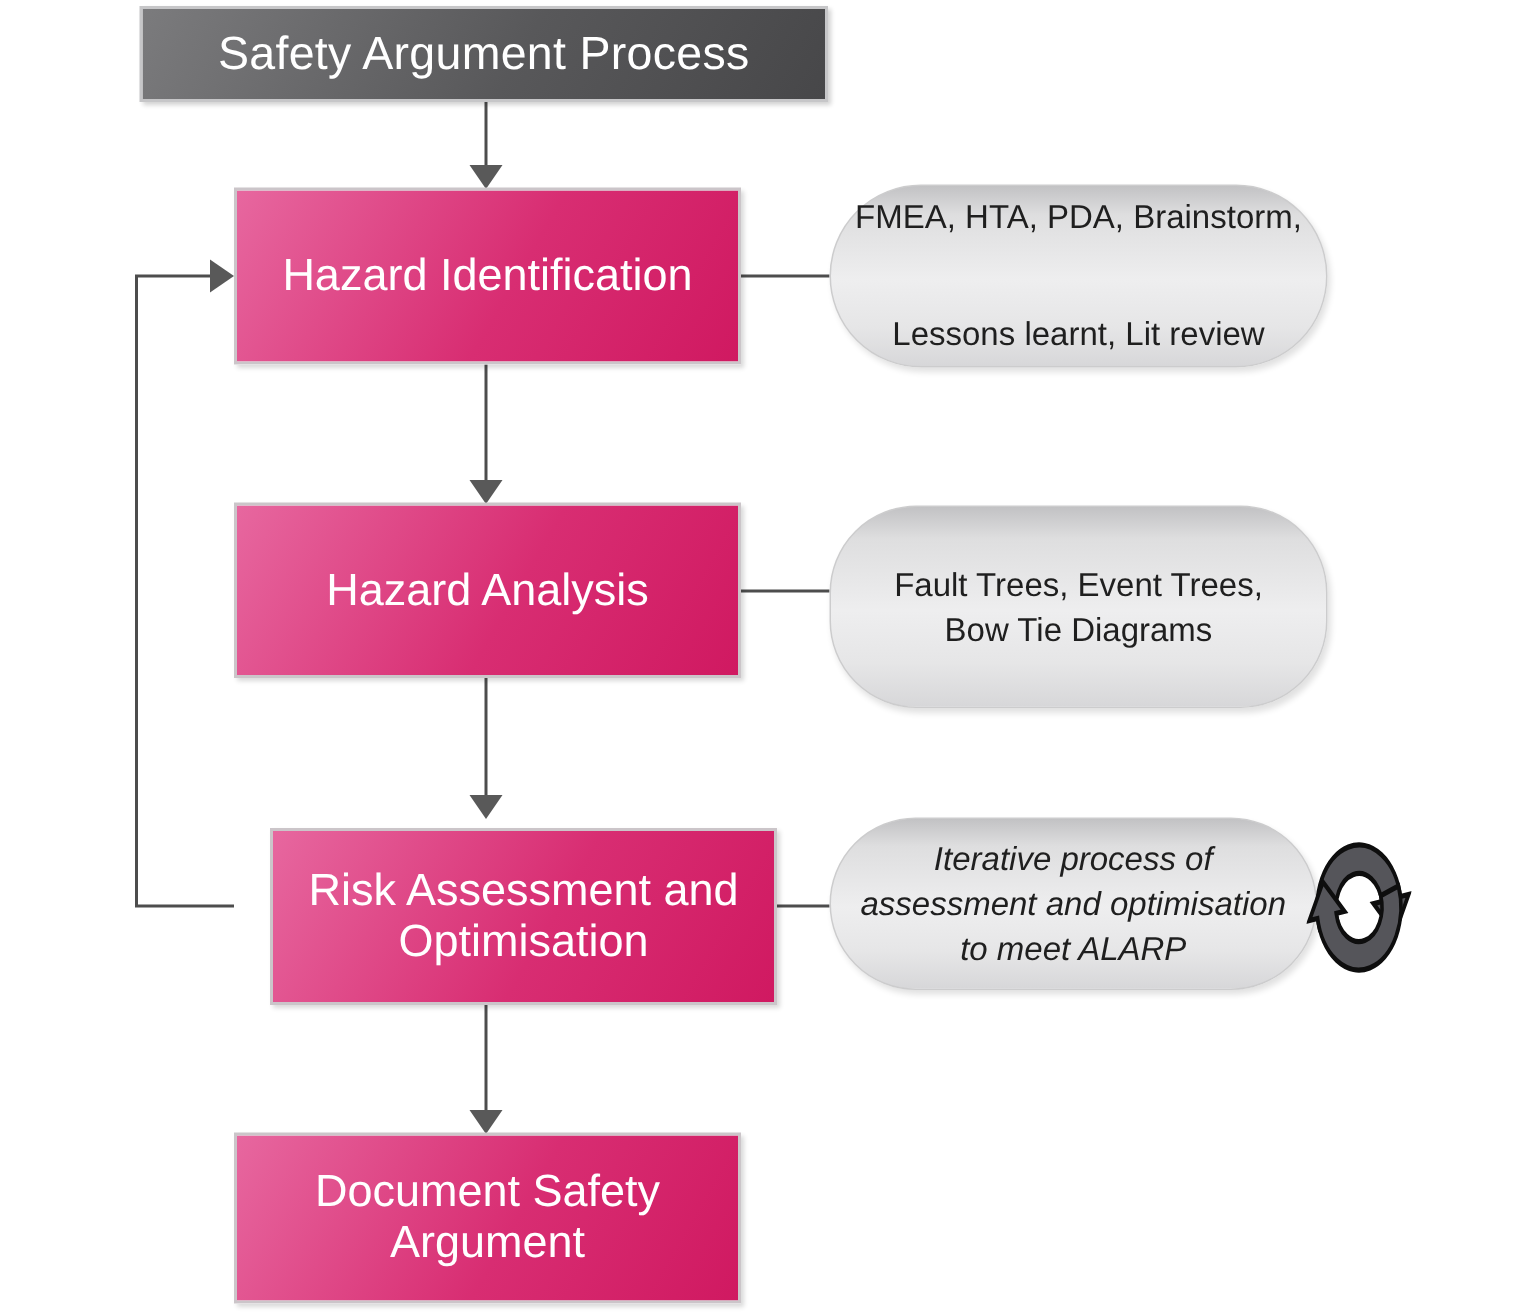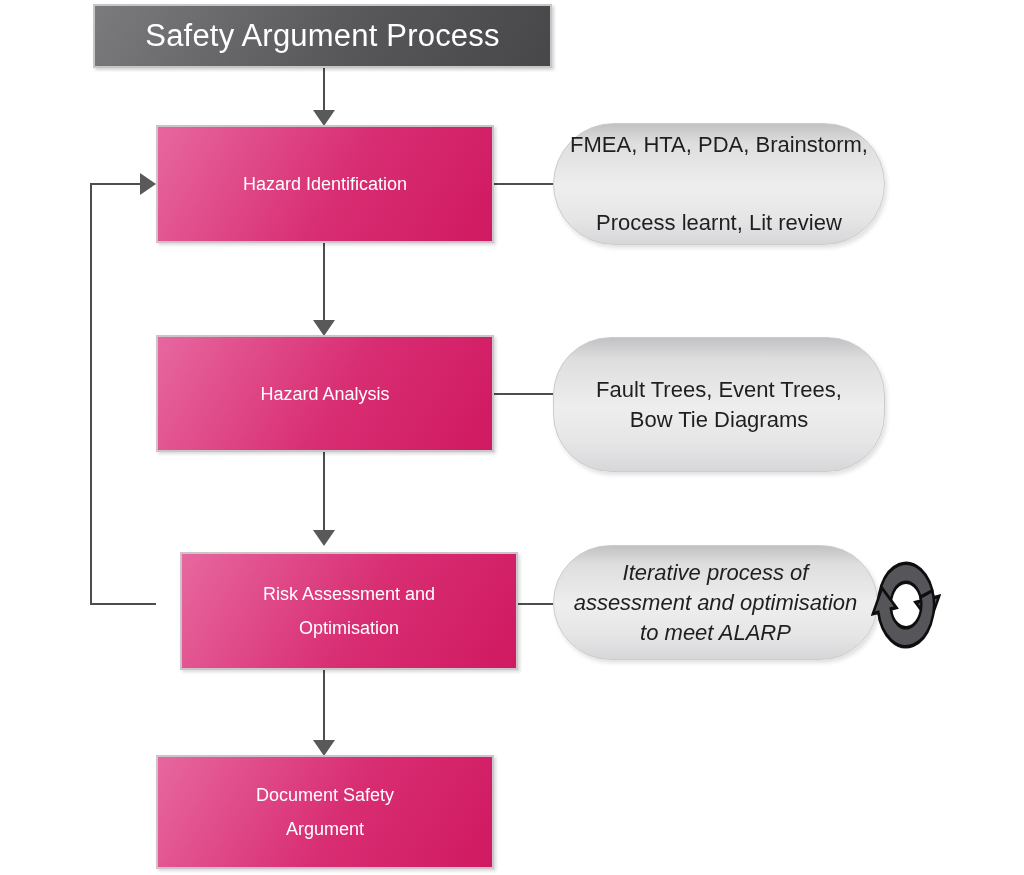--- a/index.html
+++ b/index.html
@@ -34,21 +34,21 @@
     box-shadow:2px 2px 3px rgba(0,0,0,0.18);
     display:flex;align-items:center;justify-content:center;
     color:var(--title-text);font-size:31px;letter-spacing:0.2px;
   }
   .step{
     position:absolute;left:156px;width:338px;z-index:2;
     background:linear-gradient(120deg,var(--step-gradient-start) 0%,var(--step-gradient-mid) 55%,var(--step-gradient-end) 100%);
     border:2px solid var(--border-light);
     box-shadow:2px 2px 3px rgba(0,0,0,0.15);
     display:flex;flex-direction:column;align-items:center;justify-content:center;
-    color:var(--step-text);font-size:18px;line-height:34px;text-align:center;
+    color:var(--step-text);font-size:30px;line-height:34px;text-align:center;
   }
   .step-1{top:125px;height:118px;}
   .step-2{top:335px;height:117px;}
   .step-3{top:552px;height:118px;margin-left:24px;}
   .step-4{top:755px;height:114px;justify-content:center;}
   .note{
     position:absolute;left:553px;width:332px;z-index:2;
     background:linear-gradient(180deg,var(--note-gradient-top) 0%,#dededf 16%,var(--note-gradient-mid) 52%,#e6e6e7 78%,var(--note-gradient-bottom) 100%);
     border:1px solid #cccccd;
     box-shadow:2px 3px 4px rgba(0,0,0,0.12);
@@ -103,21 +103,21 @@
     <span class="line">Optimisation</span>
   </div>
 
   <div class="step step-4">
     <span class="line">Document Safety</span>
     <span class="line">Argument</span>
   </div>
 
   <div class="note note-1">
     <span class="line">FMEA, HTA, PDA, Brainstorm,</span>
-    <span class="line">Process learnt, Lit review</span>
+    <span class="line">Lessons learnt, Lit review</span>
   </div>
 
   <div class="note note-2">
     <span class="line">Fault Trees, Event Trees,</span>
     <span class="line">Bow Tie Diagrams</span>
   </div>
 
   <div class="note note-3">
     <span class="line">Iterative process of</span>
     <span class="line">assessment and optimisation</span>

